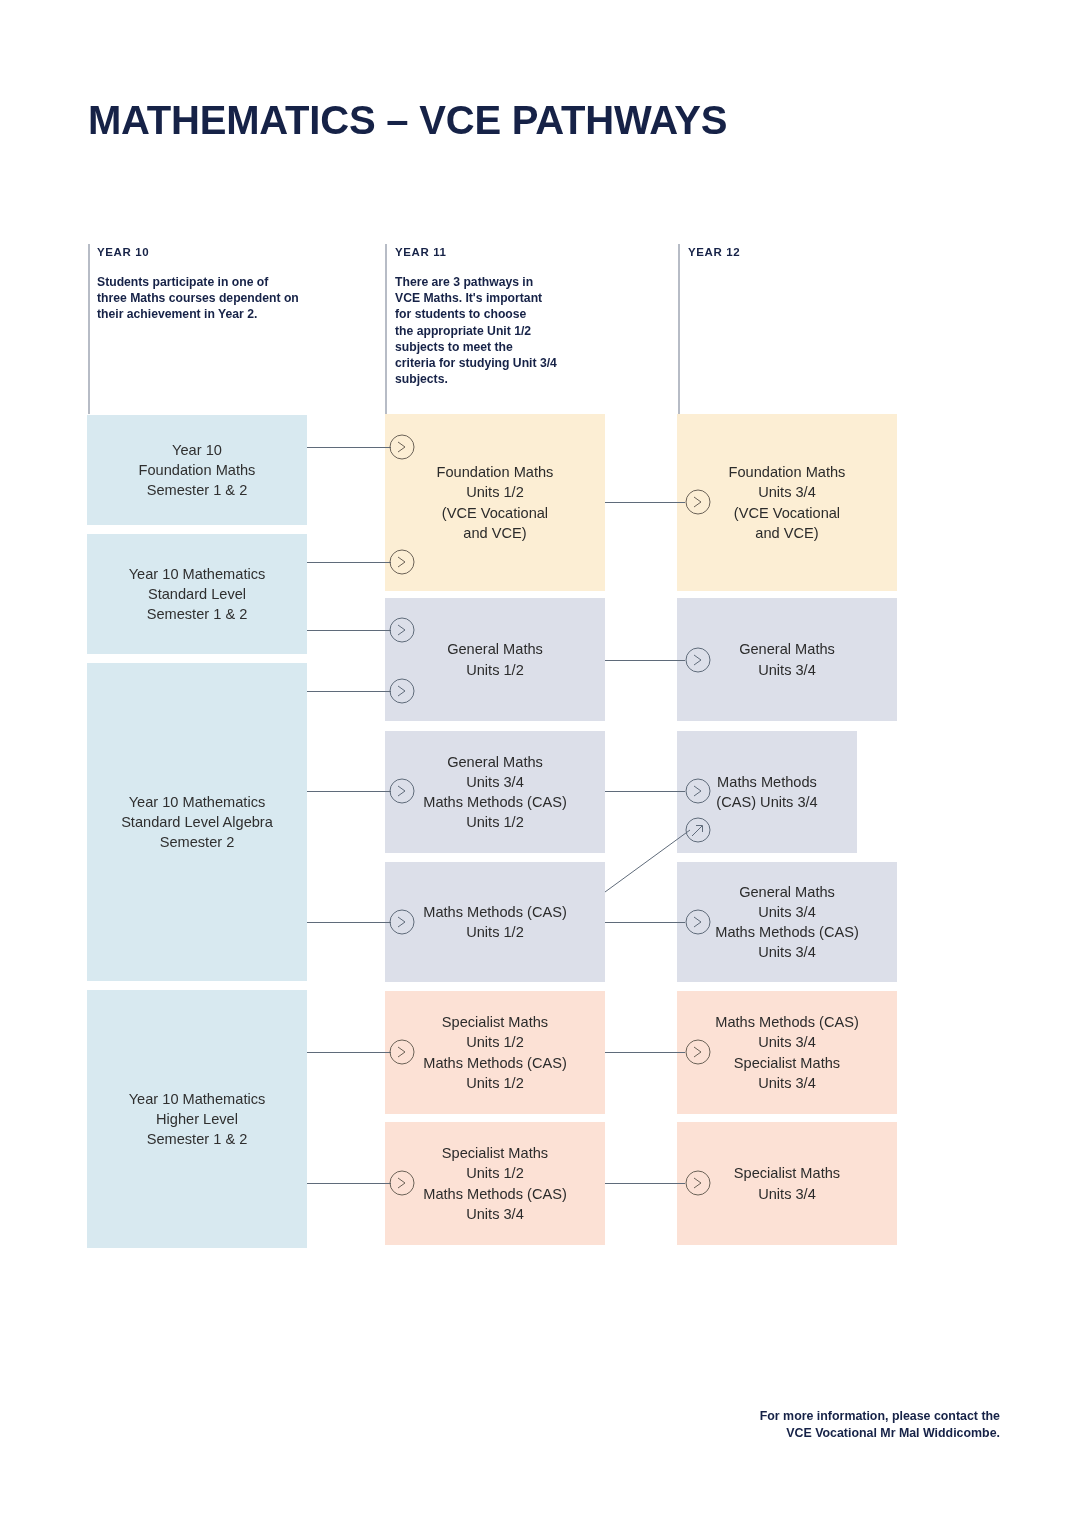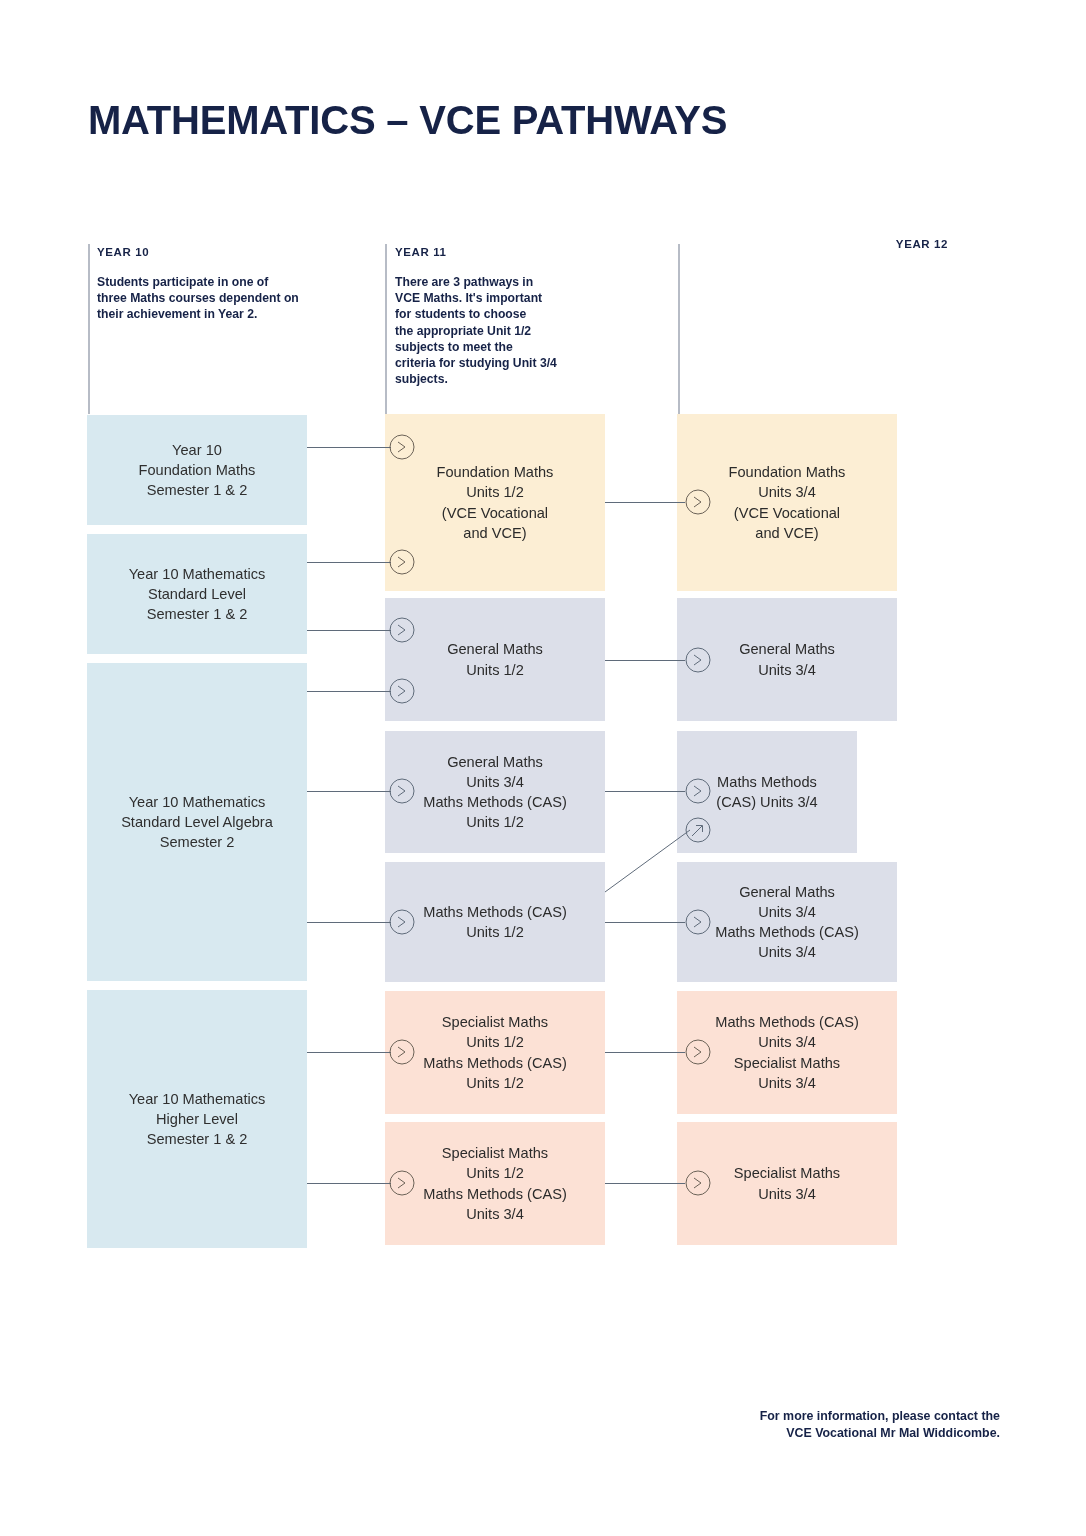--- a/index.html
+++ b/index.html
@@ -128,21 +128,21 @@
   <p class="col-label">YEAR 11</p>
   <p class="col-desc">There are 3 pathways in
 VCE Maths. It's important
 for students to choose
 the appropriate Unit 1/2
 subjects to meet the
 criteria for studying Unit 3/4
 subjects.</p>
 </div>
 
-<div class="col-head" style="left:688px; top:238px;text-align:right;">
+<div class="col-head" style="left:688px; top:246px;">
   <p class="col-label">YEAR 12</p>
   <p class="col-desc"></p>
 </div>
 
 <div class="node y10" style="left:87px; top:415px; width:220px; height:110px; background:#d8e9f0;">
   <span class="node-text">Year 10
 Foundation Maths
 Semester 1 &amp; 2</span>
 </div>
 

